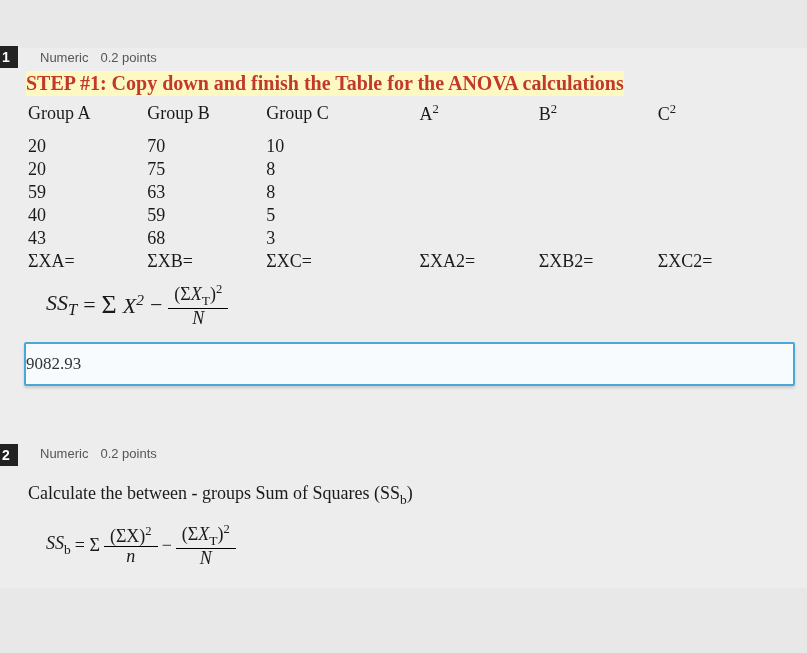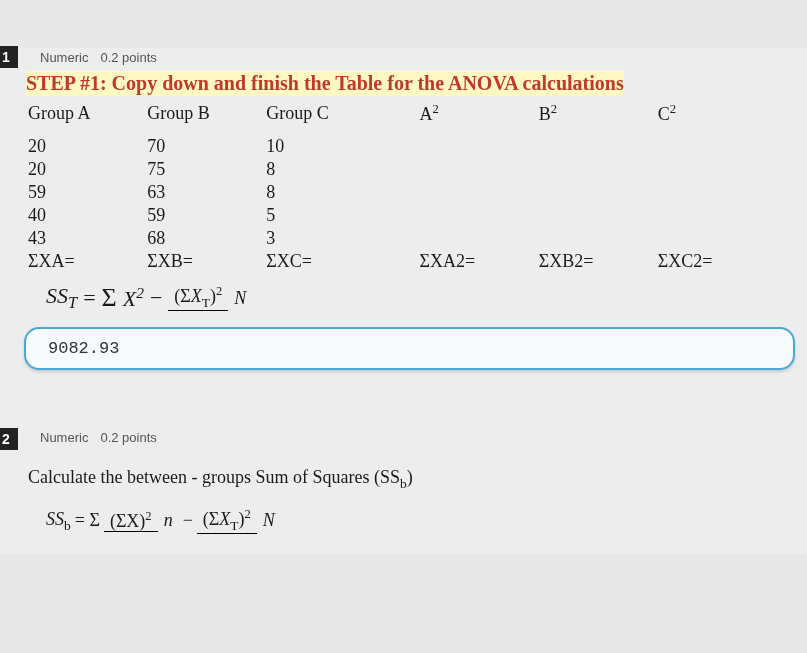--- a/index.html
+++ b/index.html
@@ -80,35 +80,35 @@
       font-family: 'Times New Roman', serif;
       font-size: 22px;
       margin: 10px 0 14px 18px;
       display: flex;
       align-items: center;
       gap: 6px;
     }
     .formula .big { font-size: 22px; font-style: italic; }
     .frac {
       display: inline-flex;
-      flex-direction: row;
+      flex-direction: column;
       align-items: center;
       font-size: 18px;
       vertical-align: middle;
       line-height: 1.05;
     }
     .frac .num { border-bottom: 1.5px solid #000; padding: 0 6px; }
     .frac .den { padding: 0 6px; font-style: italic; }
     .input-box {
       border: 2px solid #4aa8d8;
-      border-radius: 15px;
-      padding: 10px 22px;
+      border-radius: 2px;
+      padding: 10px 0;
       background: #f7fbfd;
       font-size: 17px;
-      font-family: Liberation Mono, monospace;
+      font-family: Liberation Serif, serif;
       color: #333;
       margin-left: -4px;
       margin-right: -18px;
       box-shadow: 0 2px 3px rgba(0,0,0,.15);
     }
     .q2 { margin-top: 38px; }
     .q2 .qheader { padding-left: 40px; }
     .q2 .content { padding-top: 6px; }
     .formula2 {
       font-family: 'Times New Roman', serif;

